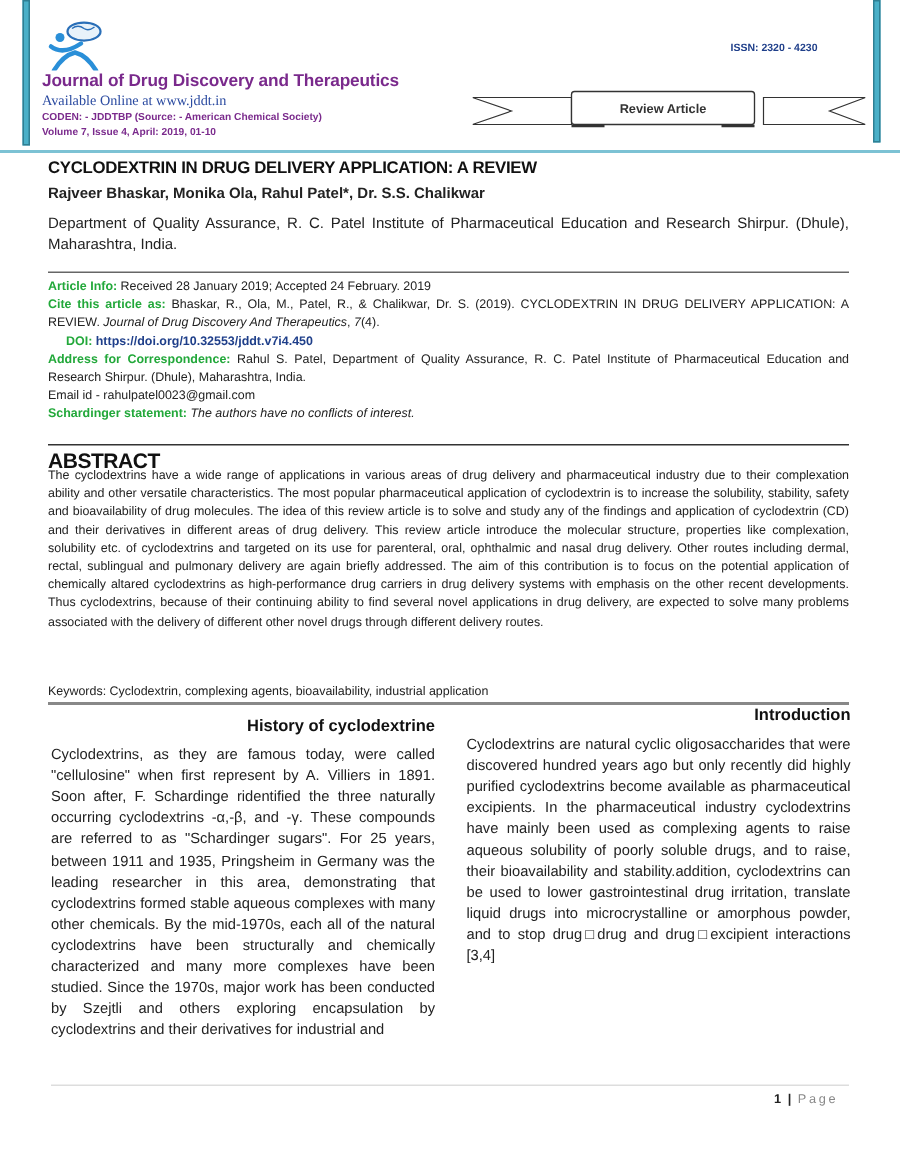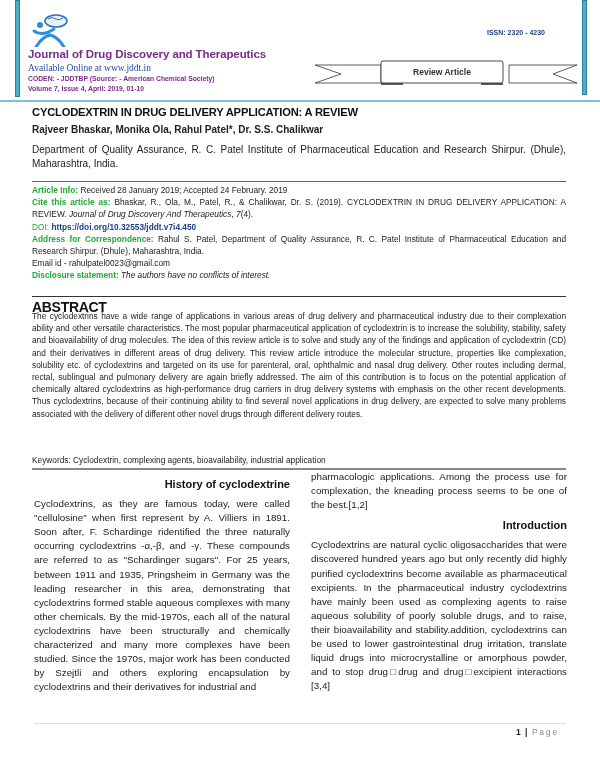--- a/index.html
+++ b/index.html
@@ -33,21 +33,21 @@
                  color: #111; letter-spacing: -0.2px; }
   .authors { position: absolute; left: 32px; top: 124px; font-size: 10px; font-weight: bold; color: #222; }
   .affiliation { position: absolute; left: 32px; top: 143px; width: 534px; font-size: 10px;
                  line-height: 14px; text-align: justify; color: #222; }
 
   .info-rule { position: absolute; left: 32px; top: 181px; width: 534px; height: 1px; background: #666; }
 
   .info { position: absolute; left: 32px; top: 184px; width: 534px; font-size: 8.3px; line-height: 12.2px; color: #222; }
   .info .lbl { color: #22a83a; font-weight: bold; }
   .info .lbl.disc { font-weight: bold; }
-  .info .doi-lbl { color: #22a83a; font-weight: normal; }
+  .info .doi-lbl { color: #22a83a; font-weight: bold; margin-left: 12px; }
   .info .doi { color: #1f3f8a; font-weight: bold; }
   .info p { margin: 0; text-align: justify; }
   .info i { font-style: italic; }
 
   .abs-rule { position: absolute; left: 32px; top: 296px; width: 534px; height: 1px; background: #333; }
   .abs-heading { position: absolute; left: 32px; top: 299px; font-size: 14px; font-weight: bold; letter-spacing: -0.3px; color: #111; text-align: center; }
   .abstract { position: absolute; left: 32px; top: 310px; width: 534px; font-size: 8.3px; line-height: 12.2px;
               text-align: justify; color: #222; margin: 0; }
   .keywords { position: absolute; left: 32px; top: 455px; font-size: 8.3px; color: #222; }
   .kw-rule { position: absolute; left: 32px; top: 468px; width: 534px; height: 2px; background: #888; }
@@ -101,34 +101,33 @@
 <div class="affiliation">Department of Quality Assurance, R. C. Patel Institute of Pharmaceutical Education and Research Shirpur. (Dhule), Maharashtra, India.</div>
 
 <div class="info-rule"></div>
 
 <div class="info">
   <p><span class="lbl">Article Info:</span><span> Received 28 January 2019; Accepted 24 February. 2019</span></p>
   <p><span class="lbl">Cite this article as:</span><span> Bhaskar, R., Ola, M., Patel, R., &amp; Chalikwar, Dr. S. (2019). CYCLODEXTRIN IN DRUG DELIVERY APPLICATION: A REVIEW. </span><i>Journal of Drug Discovery And Therapeutics</i><span>, </span><i>7</i><span>(4).</span></p>
   <p><span class="doi-lbl">DOI: </span><span class="doi">https://doi.org/10.32553/jddt.v7i4.450</span></p>
   <p><span class="lbl">Address for Correspondence:</span><span> Rahul S. Patel, Department of Quality Assurance, R. C. Patel Institute of Pharmaceutical Education and Research Shirpur. (Dhule), Maharashtra, India.</span></p>
   <p>Email id - rahulpatel0023@gmail.com</p>
-  <p><span class="lbl disc">Disclosure statement:</span><i> The authors have no conflicts of interest.</i></p>
+  <p><span class="lbl disc">Schardinger statement:</span><i> The authors have no conflicts of interest.</i></p>
 </div>
 
 <div class="abs-rule"></div>
 <div class="abs-heading">ABSTRACT</div>
 <p class="abstract">The cyclodextrins have a wide range of applications in various areas of drug delivery and pharmaceutical industry due to their complexation ability and other versatile characteristics. The most popular pharmaceutical application of cyclodextrin is to increase the solubility, stability, safety and bioavailability of drug molecules. The idea of this review article is to solve and study any of the findings and application of cyclodextrin (CD) and their derivatives in different areas of drug delivery. This review article introduce the molecular structure, properties like complexation, solubility etc. of cyclodextrins and targeted on its use for parenteral, oral, ophthalmic and nasal drug delivery. Other routes including dermal, rectal, sublingual and pulmonary delivery are again briefly addressed. The aim of this contribution is to focus on the potential application of chemically altared cyclodextrins as high-performance drug carriers in drug delivery systems with emphasis on the other recent developments. Thus cyclodextrins, because of their continuing ability to find several novel applications in drug delivery, are expected to solve many problems associated with the delivery of different other novel drugs through different delivery routes.</p>
 <div class="keywords">Keywords: Cyclodextrin, complexing agents, bioavailability, industrial application</div>
 <div class="kw-rule"></div>
 
 <div class="col left">
   <h3>History of cyclodextrine</h3>
   <p>Cyclodextrins, as they are famous today, were called "cellulosine" when first represent by A. Villiers in 1891. Soon after, F. Schardinge ridentified the three naturally occurring cyclodextrins -α,-β, and -γ. These compounds are referred to as "Schardinger sugars". For 25 years, between 1911 and 1935, Pringsheim in Germany was the leading researcher in this area, demonstrating that cyclodextrins formed stable aqueous complexes with many other chemicals. By the mid-1970s, each all of the natural cyclodextrins have been structurally and chemically characterized and many more complexes have been studied. Since the 1970s, major work has been conducted by Szejtli and others exploring encapsulation by cyclodextrins and their derivatives for industrial and</p>
 </div>
 
 <div class="col right">
-  <p>pharmacologic applications. Among the process use for complexation, the kneading process seems to be one of the best.[1,2]</p>
   <h3>Introduction</h3>
   <p>Cyclodextrins are natural cyclic oligosaccharides that were discovered hundred years ago but only recently did highly purified cyclodextrins become available as pharmaceutical excipients. In the pharmaceutical industry cyclodextrins have mainly been used as complexing agents to raise aqueous solubility of poorly soluble drugs, and to raise, their bioavailability and stability.addition, cyclodextrins can be used to lower gastrointestinal drug irritation, translate liquid drugs into microcrystalline or amorphous powder, and to stop drug□drug and drug□excipient interactions [3,4]</p>
 </div>
 
 <div class="footer-rule"></div>
 <div class="page-num"><span class="num">1</span> <span class="bar">|</span> <span class="word">Page</span></div>
 
 </body></html>

